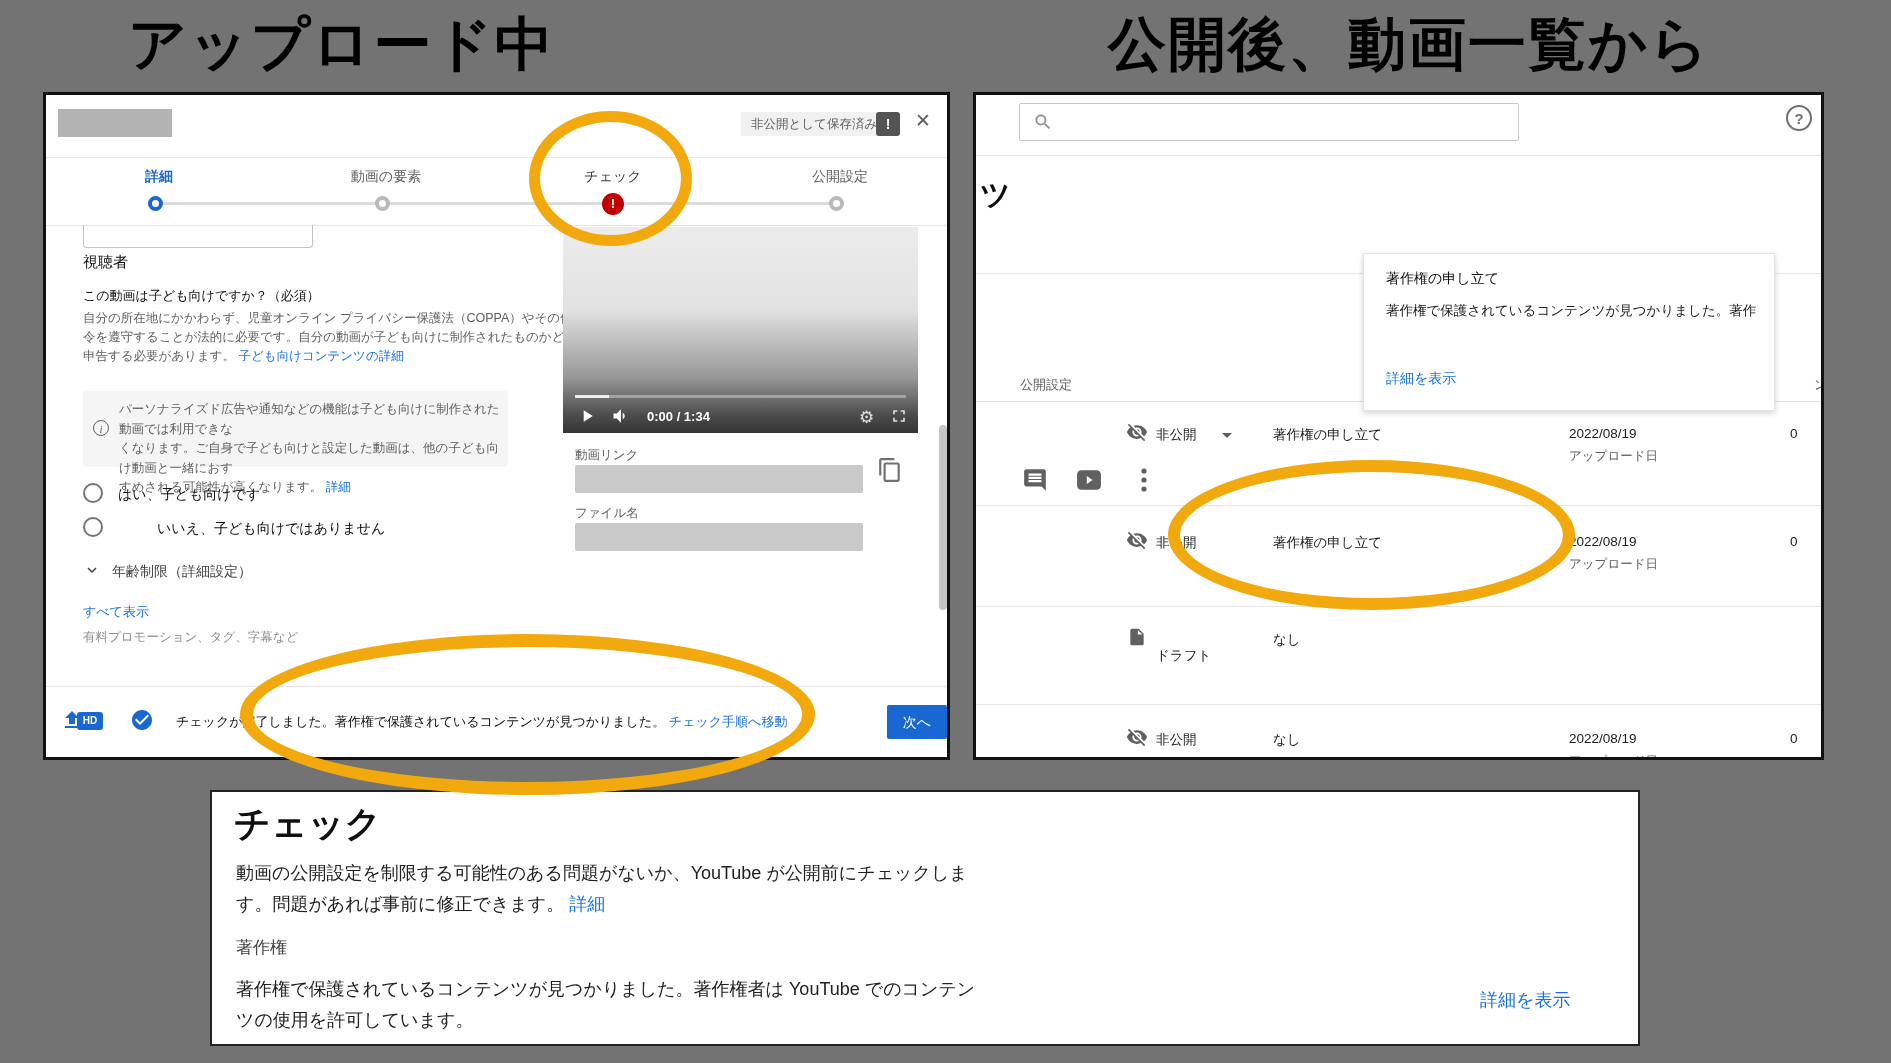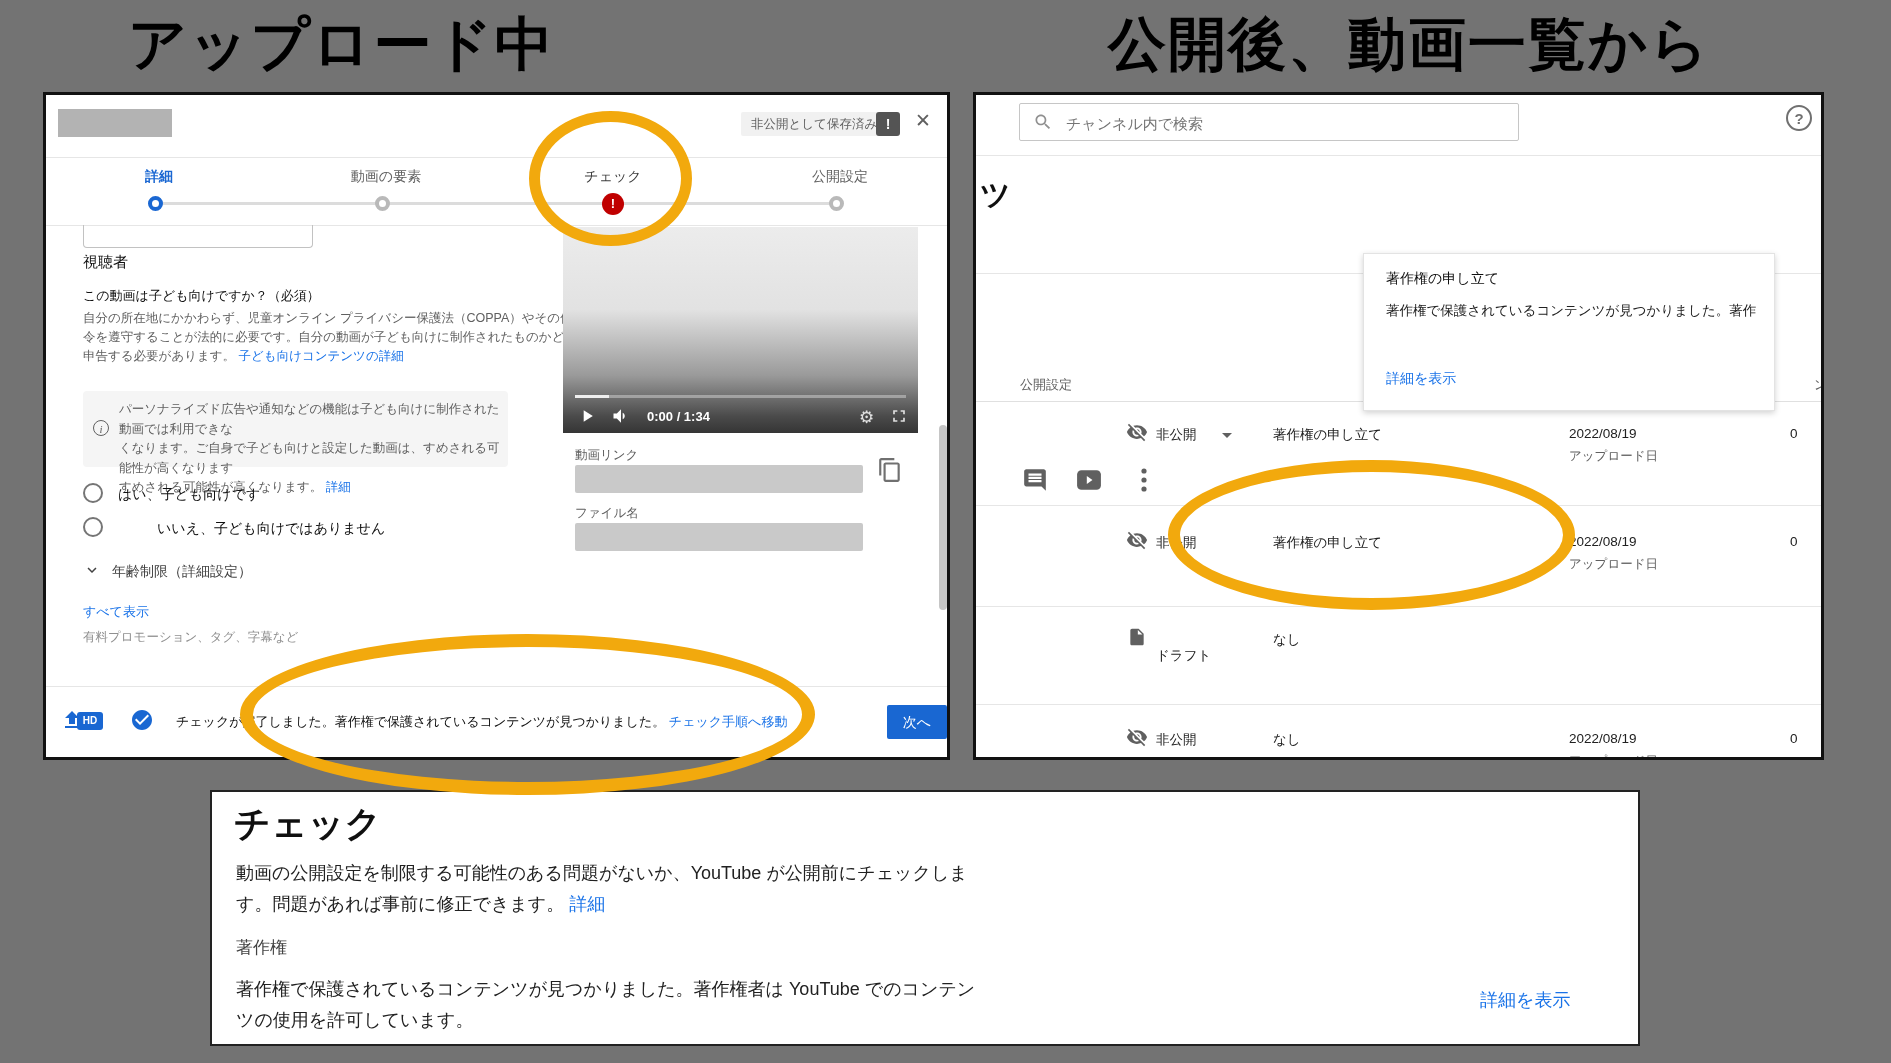--- a/index.html
+++ b/index.html
@@ -83,21 +83,21 @@
       <div>
         <span>申告する必要があります。</span>
         <span class="link">子ども向けコンテンツの詳細</span>
       </div>
     </div>
 
     <div class="abs" style="left:37px;top:296px;width:425px;height:76px;background:#f5f5f5;border-radius:4px;">
       <div class="abs" style="left:10px;top:29px;width:16px;height:16px;border:1.5px solid #606060;border-radius:50%;color:#606060;font-size:11px;text-align:center;line-height:16px;font-family:'Liberation Serif',serif;font-style:italic;">i</div>
       <div class="abs gray" style="left:36px;top:9px;font-size:12.5px;line-height:19.5px;">
         <div>パーソナライズド広告や通知などの機能は子ども向けに制作された動画では利用できな</div>
-        <div>くなります。ご自身で子ども向けと設定した動画は、すめされる可能性が高くなります</div>
+        <div>くなります。ご自身で子ども向けと設定した動画は、他の子ども向け動画と一緒におす</div>
         <div>
           <span>すめされる可能性が高くなります。</span>
           <span class="link">詳細</span>
         </div>
       </div>
     </div>
 
     <div class="abs radio" style="left:37px;top:388px;"></div>
     <div class="abs" style="left:72px;top:391px;font-size:14px;">はい、子ども向けです</div>
     <div class="abs radio" style="left:37px;top:422px;"></div>
@@ -167,21 +167,20 @@
   </div>
 
   <div class="abs panel" style="left:973px;top:92px;width:851px;height:668px;overflow:hidden;">
 
     <div class="abs searchbox" style="left:43px;top:8px;width:500px;height:38px;">
       <span class="abs" style="left:13px;top:8px;">
         <svg width="20" height="20" viewBox="0 0 24 24">
             <path d="M15.5 14h-.79l-.28-.27C15.41 12.59 16 11.11 16 9.5 16 5.91 13.09 3 9.5 3S3 5.91 3 9.5 5.91 16 9.5 16c1.61 0 3.09-.59 4.23-1.57l.27.28v.79l5 4.99L20.49 19l-4.99-5zm-6 0C7.01 14 5 11.99 5 9.5S7.01 5 9.5 5 14 7.01 14 9.5 11.99 14 9.5 14z" fill="#909090"></path>
           </svg>
       </span>
-      <input type="text" placeholder="チャンネル内で検索" style="">
     </div>
     <div class="abs help-circle" style="left:810px;top:10px;">?</div>
     <div class="abs divider" style="left:0;top:60px;width:845px;"></div>
 
     <div class="abs" style="left:4px;top:80px;font-size:30px;font-weight:bold;">ツ</div>
 
     <div class="abs divider" style="left:0;top:178px;width:845px;"></div>
 
     <div class="abs gray" style="left:44px;top:281px;font-size:13px;">公開設定</div>
     <div class="abs gray" style="left:838px;top:281px;font-size:13px;">ン</div>

